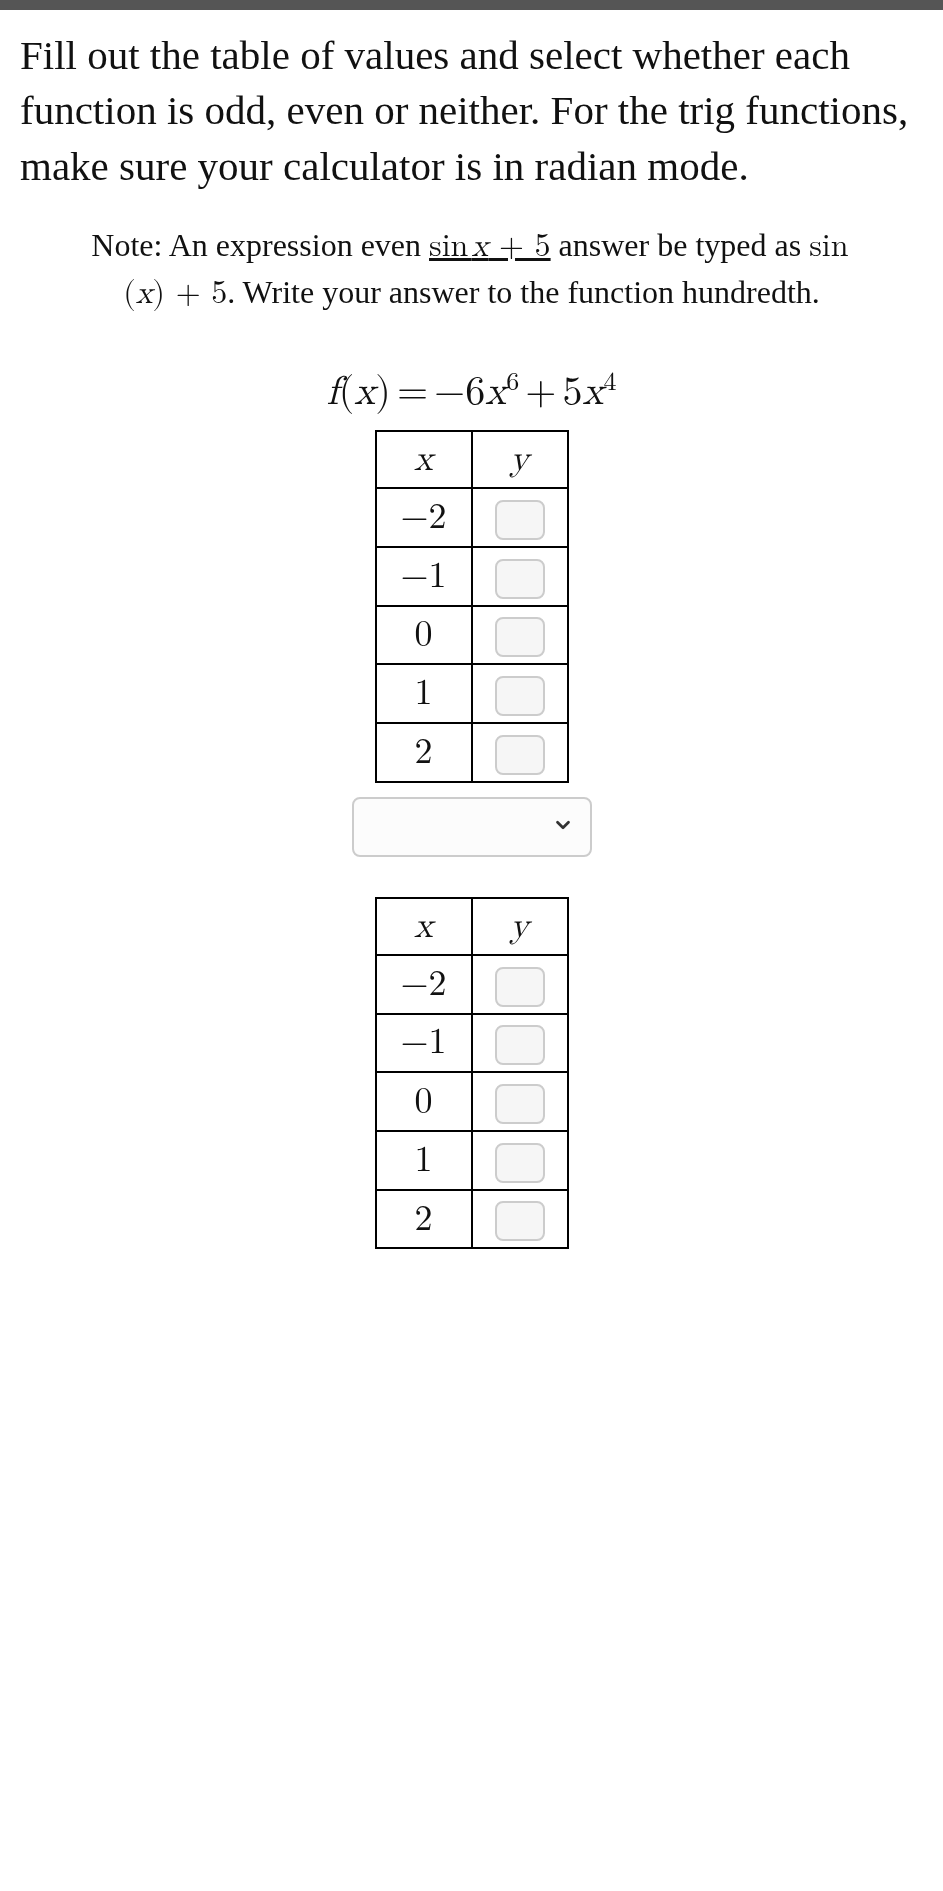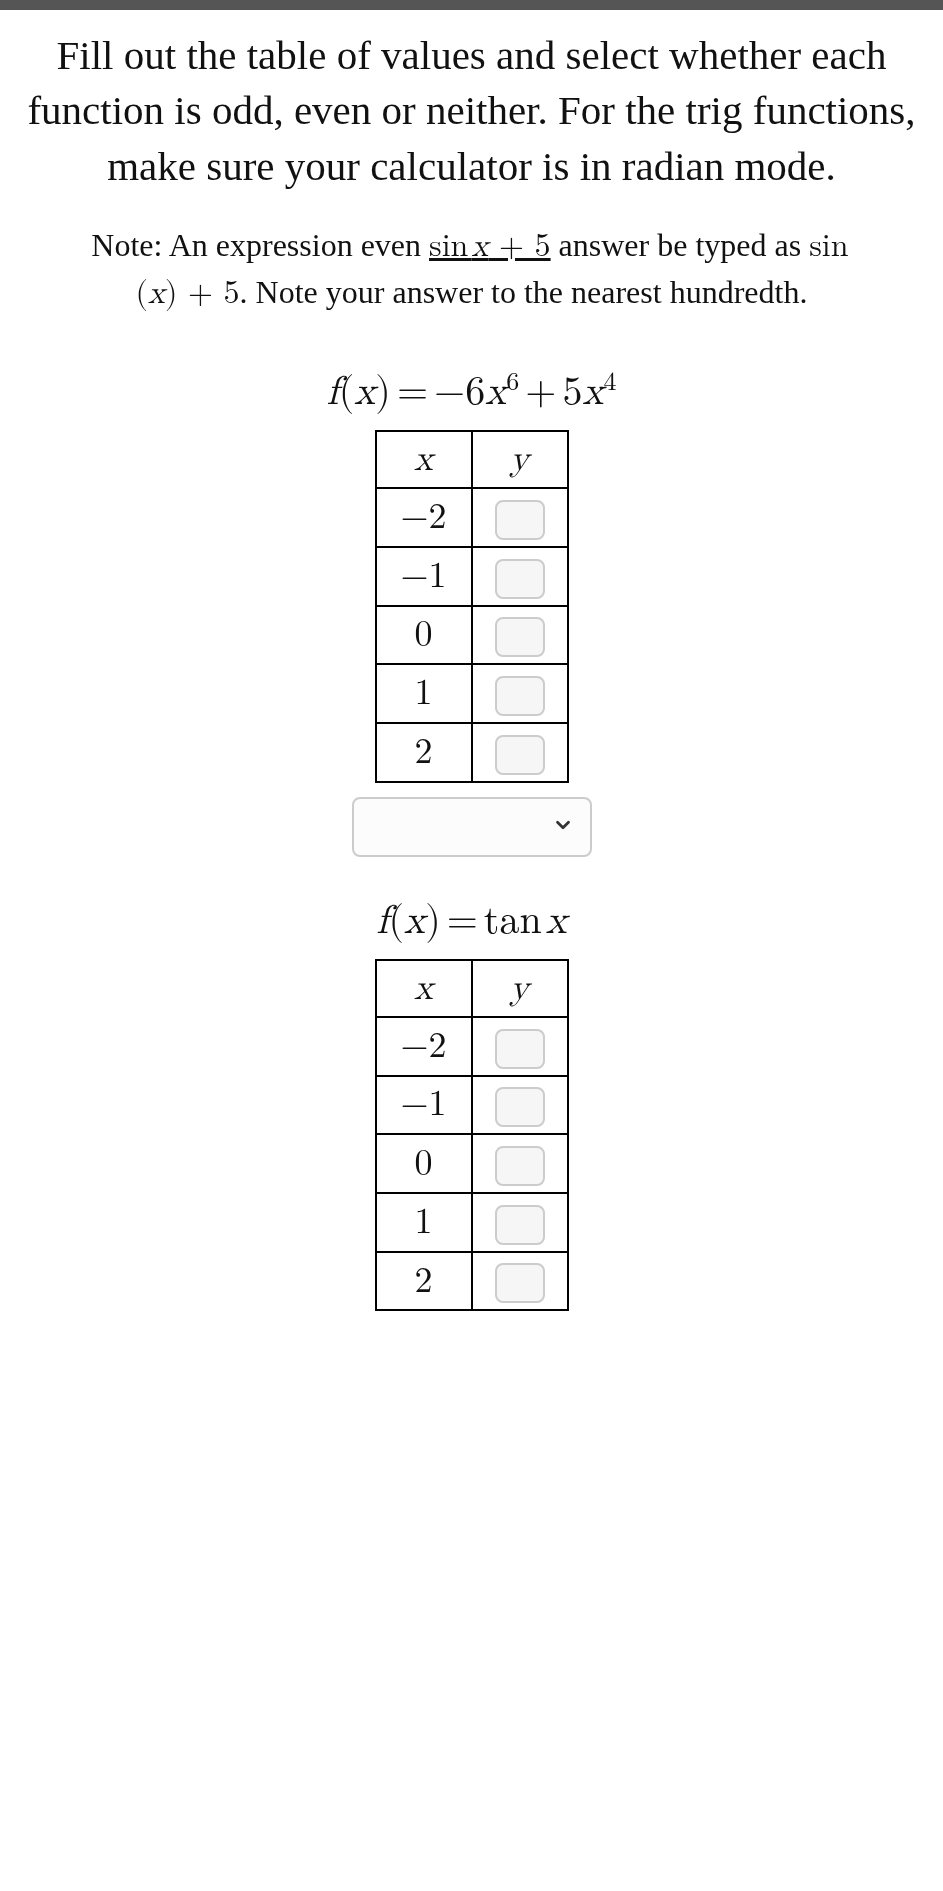--- a/index.html
+++ b/index.html
@@ -16,21 +16,20 @@
     background: #555;
   }
   .page {
     padding: 18px 20px 40px 20px;
     width: 943px;
   }
   .instructions {
     font-size: 41px;
     line-height: 1.35;
     margin-bottom: 28px;
-    text-align: center;
   }
   .note {
     font-size: 32px;
     text-align: center;
     margin: 0 auto 50px auto;
     line-height: 1.45;
     padding: 0 30px;
   }
   .problem-block {
     text-align: center;
@@ -105,21 +104,21 @@
 </head>
 <body>
 
 <div class="topbar"></div>
 
 <div class="page">
 
   <div class="instructions">Fill out the table of values and select whether each function is odd, even or neither. For the trig functions, make sure your calculator is in radian mode.</div>
 
   <div class="note">
-    <span>Note: An expression even </span><span style="font-family:'Latin Modern Math','STIX Two Math','Cambria Math',Georgia,serif;text-decoration:underline;">sin <i>x</i>&nbsp;+&nbsp;5</span><span> answer be typed as </span><span style="font-family:'Latin Modern Math','STIX Two Math','Cambria Math',Georgia,serif;">sin (<i>x</i>)&nbsp;+&nbsp;5</span><span>. Note your answer to the nearest hundredth.</span>
+    <span>Note: An expression even </span><span style="font-family:'Latin Modern Math','STIX Two Math','Cambria Math',Georgia,serif;text-decoration:underline;">sin <i>x</i>&nbsp;+&nbsp;5</span><span> answer be typed as </span><span style="font-family:'Latin Modern Math','STIX Two Math','Cambria Math',Georgia,serif;">sin (<i>x</i>)&nbsp;+&nbsp;5</span><span>. Write your answer to the function hundredth.</span>
   </div>
 
   <div class="problem-block">
     <div class="equation">
       <span>f</span><span class="paren">(</span><span>x</span><span class="paren">)</span><span class="op">=</span><span class="num">−6</span><span>x</span><sup>6</sup><span class="op">+</span><span class="num">5</span><span>x</span><sup>4</sup>
     </div>
     <table class="val-table">
       <tbody>
           <tr>
         <th>x</th>
@@ -151,23 +150,20 @@
       <span></span>
       <span class="chevron">
         <svg width="22" height="22" viewBox="0 0 24 24" fill="none" stroke="#333" stroke-width="3" stroke-linecap="round" stroke-linejoin="round">
             <polyline points="6 9 12 15 18 9"></polyline>
           </svg>
       </span>
     </div>
   </div>
 
   <div class="problem-block">
-    <div class="equation">
-      <span>f</span><span class="paren">(</span><span>x</span><span class="paren">)</span><span class="op">=</span><span class="fn">tan</span> <span>x</span>
-    </div>
     <table class="val-table">
       <tbody>
           <tr>
         <th>x</th>
         <th>y</th>
       </tr>
       <tr>
         <td class="xcell neg">−2</td>
         <td class="ycell"><span class="answer-box"></span></td>
       </tr>

